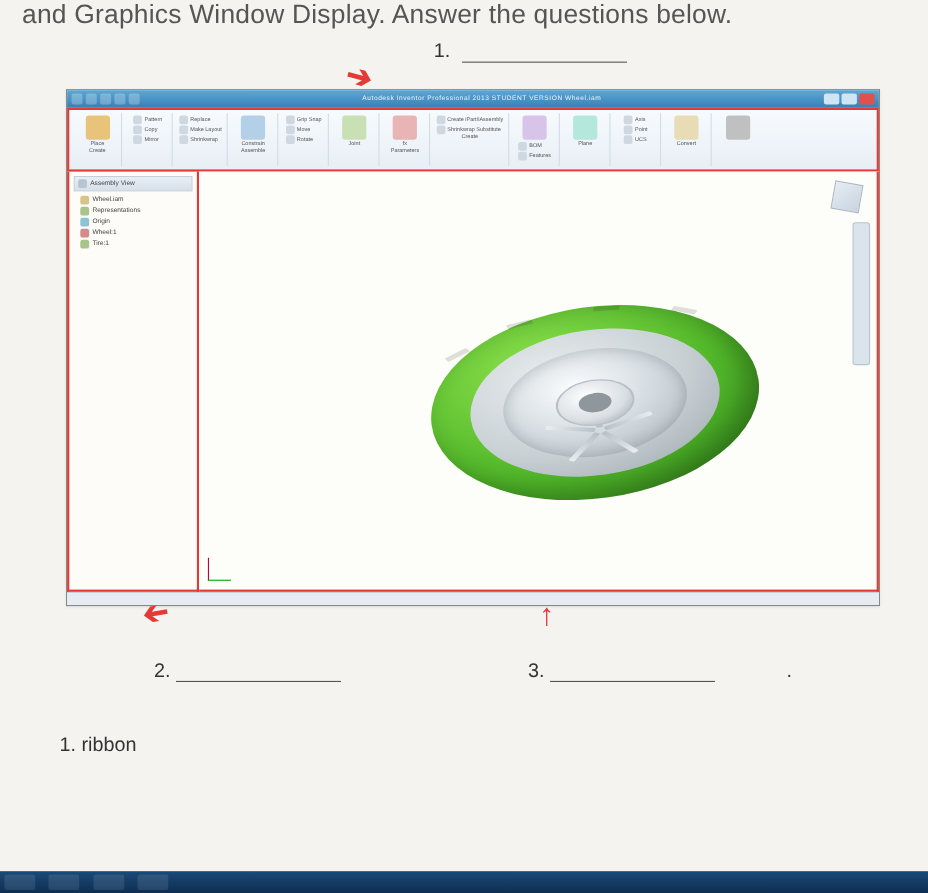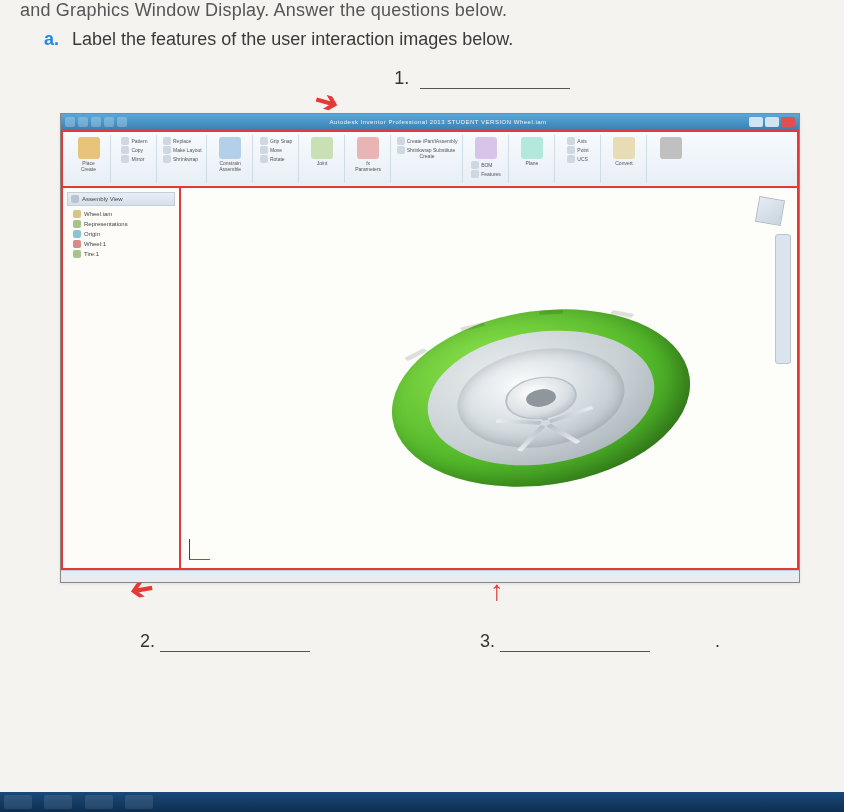--- a/index.html
+++ b/index.html
@@ -7,21 +7,21 @@
     width: 844px;
     height: 812px;
     background: #f5f3ef;
     font-family: Arial, sans-serif;
     color: #333;
     position: relative;
     overflow: hidden;
   }
   .page { padding: 0 20px; }
   .intro-cutoff {
-    font-size: 18px;
+    font-size: 24px;
     color: #555;
     margin: 0 0 8px 0;
     letter-spacing: 0.2px;
   }
   .question-a {
     font-size: 18px;
     color: #3a3a3a;
     margin: 0 0 18px 24px;
   }
   .question-a .bullet {
@@ -242,24 +242,20 @@
     display:inline-block; width:28px; height:14px; margin:3px 4px;
     background: rgba(255,255,255,0.1); border-radius:2px;
   }
   .period { display:inline-block; margin-left:60px;}
 </style>
 </head>
 <body>
 
 <div class="page">
   <div class="intro-cutoff">and Graphics Window Display. Answer the questions below.</div>
-  <div class="question-a">
-    <span class="bullet">a.</span>
-    <span>Label the features of the user interaction images below.</span>
-  </div>
 
   <div class="label-top">
     <span class="num">1.</span>
     <span class="blank"></span>
   </div>
 
   <div class="shot-wrap">
     <div class="arrow top">➔</div>
 
     <div class="app-window">
@@ -419,20 +415,21 @@
       <span class="blank"></span>
     </div>
     <div class="lbl3">
       <span>3.</span>
       <span class="blank"></span>
       <span class="period">.</span>
     </div>
   </div>
 
   <div class="answers">
+    <div>1. ribbon</div>
   </div>
 </div>
 
 <div class="taskbar">
   <span class="tb-item"></span>
   <span class="tb-item"></span>
   <span class="tb-item"></span>
   <span class="tb-item"></span>
 </div>
 

